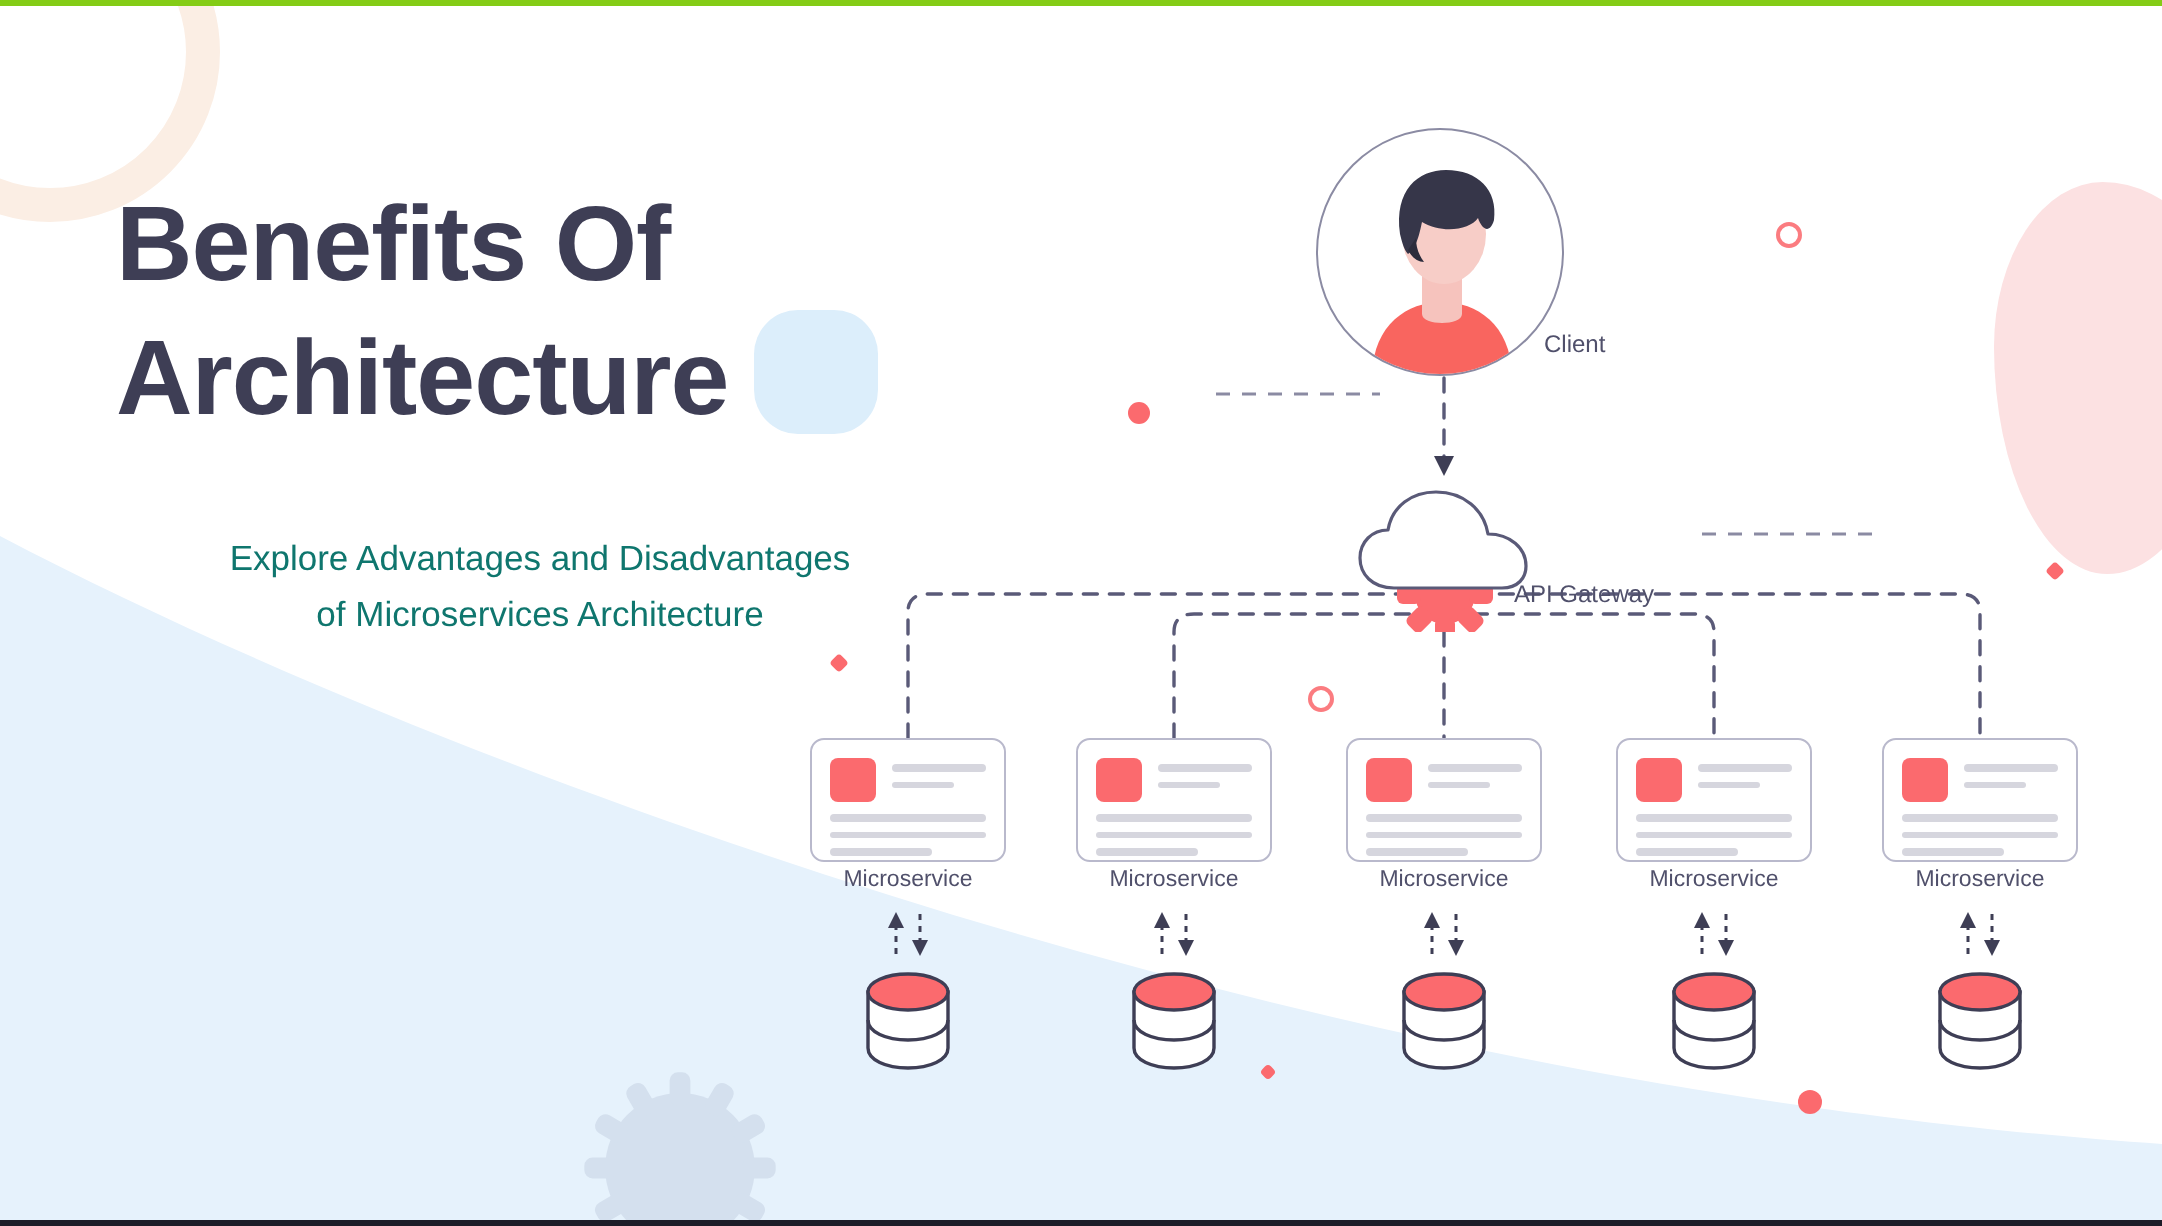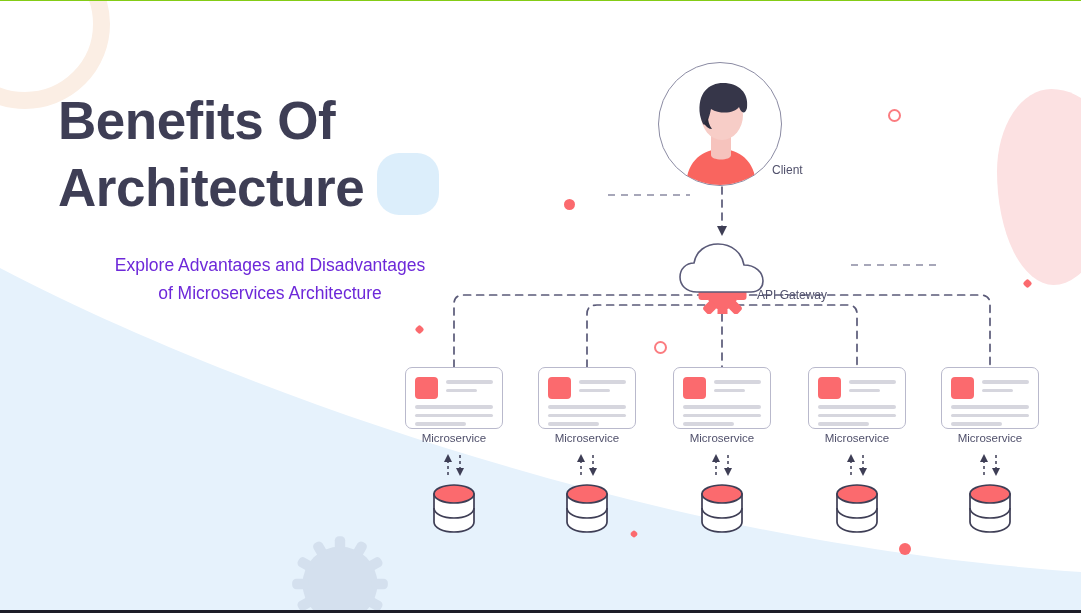--- a/index.html
+++ b/index.html
@@ -8,21 +8,21 @@
     font-family: "Liberation Sans", sans-serif;
     background:#ffffff;
     overflow:hidden;
   }
   #slide {
     position:relative;
     width:1081px;
     height:613px;
     background:#ffffff;
     overflow:hidden;
-    border-top:1px solid #84cc16;
+    border-top:3px solid #84cc16;
     border-bottom:3px solid #1d1d28;
     padding-left:12px;
   }
 
   
   .bg-layer { position:absolute; inset:0; pointer-events:none; }
 
   .corner-ring {
     position:absolute;
     left:-60px; top:-62px;
@@ -76,24 +76,24 @@
     z-index:5;
   }
   .headline h1 {
     font-size:53px;
     line-height:67px;
     font-weight:bold;
     color:#3e3e55;
     letter-spacing:-0.5px;
   }
   .headline p {
-    margin-top:30px;
+    margin-top:42px;
     font-size:17.5px;
     line-height:28px;
-    color:#6d28d9;
+    color:#0f766e;
     text-align:center;
     padding-left:4px;
   }
 
   
   .diagram { position:absolute; inset:0; z-index:4;border-radius:29px; }
 
   .client-node {
     position:absolute;
     left:658px; top:61px;

